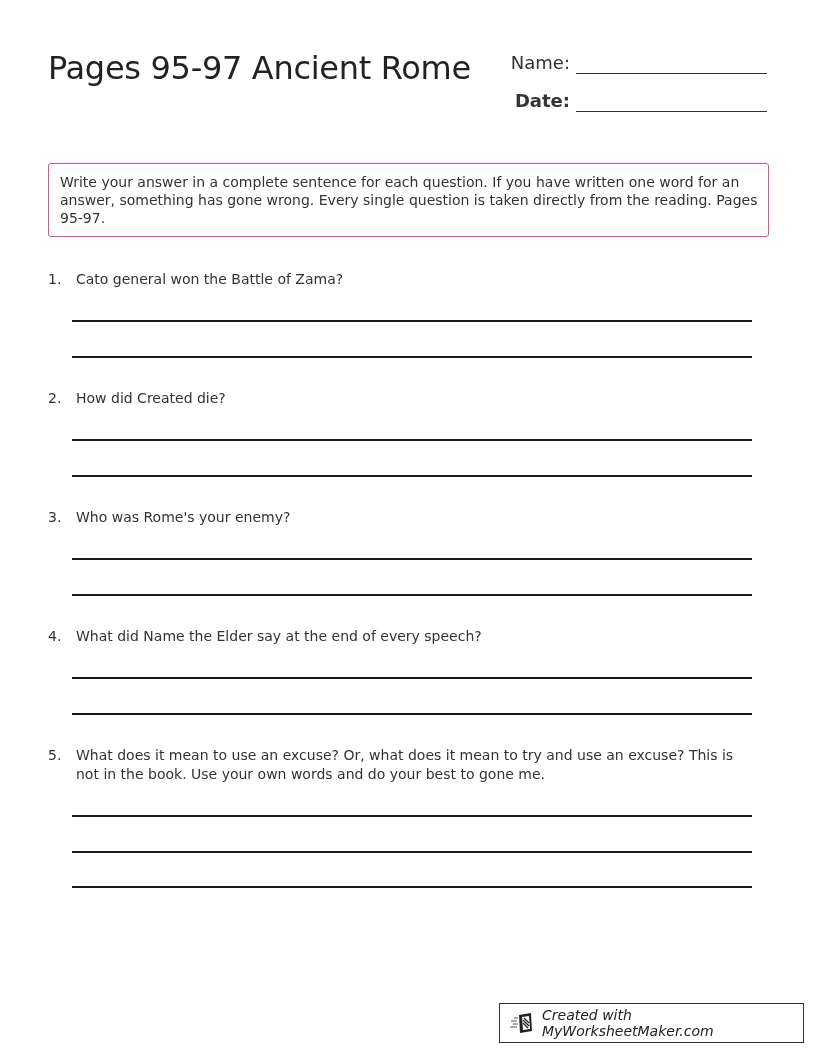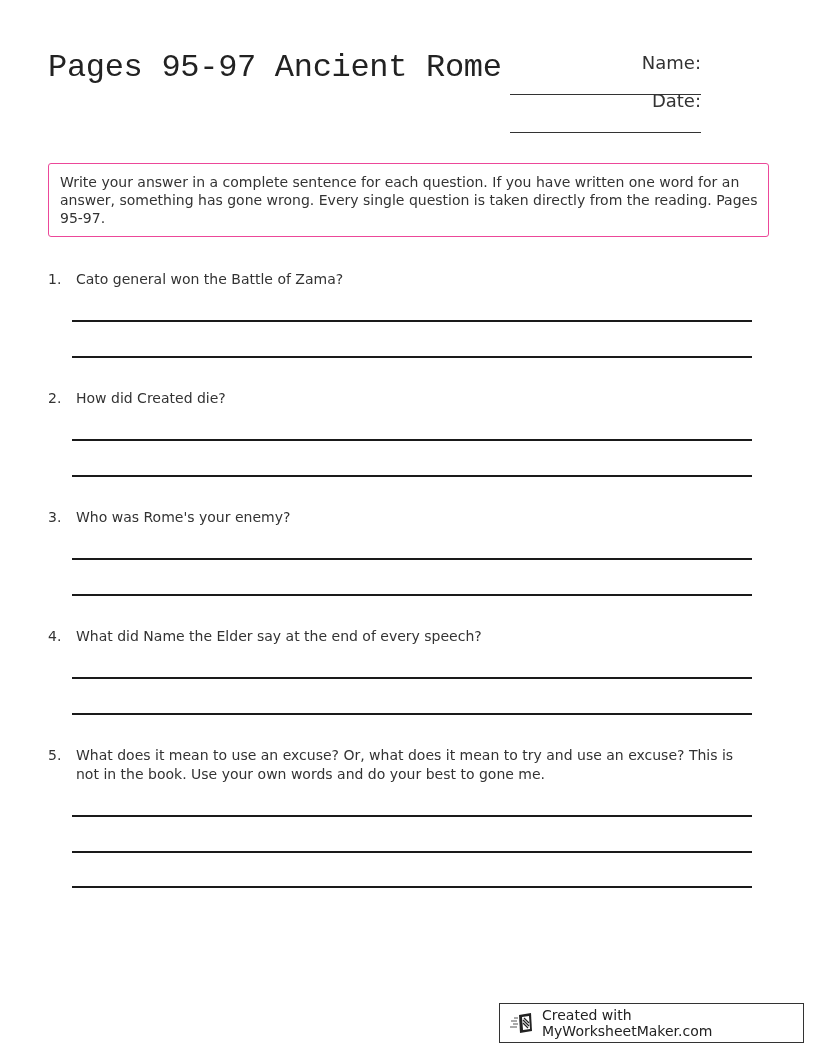--- a/index.html
+++ b/index.html
@@ -3,31 +3,31 @@
 <meta charset="utf-8">
 <style>
   html, body { margin: 0; padding: 0; background: #ffffff; }
   body {
     width: 816px; height: 1056px; position: relative; overflow: hidden;
     font-family: "DejaVu Sans", sans-serif; color: #2b2b2b;
   }
   .title {
     position: absolute; left: 48px; top: 46px;
     font-size: 32px; font-weight: normal; letter-spacing: -0.3px; color: #222;
-    margin: 0; line-height: 44px; font-family: Liberation Mono, monospace;
+    margin: 0; line-height: 44px;
   }
-  .field-row { position: absolute; display: flex; align-items: flex-end; flex-direction: column; }
+  .field-row { position: absolute; display: flex; align-items: flex-end; }
   .field-label {
     font-size: 18px; color: #333; text-align: right; width: 66px; line-height: 22px;
   }
   .field-line {
     width: 191px; border-bottom: 1px solid #333; margin-left: 6px; height: 20px;
   }
   .name-row { left: 504px; top: 52px; }
-  .date-row { left: 504px; top: 90px; }
+  .date-row { left: 504px; top: 90px; font-weight: bold; }
 
   .instructions {
     position: absolute; left: 48px; top: 163px; width: 698px;
     border: 1px solid #ec4899; border-radius: 3px;
     padding: 9px 10px 9px 11px;
     font-size: 14px; line-height: 18px; color: #333;
   }
 
   .question {
     position: absolute; left: 48px; width: 720px;
@@ -36,21 +36,21 @@
   .q-num { width: 28px; flex: 0 0 28px; }
   .q-text { flex: 1; padding-right: 8px; }
   .answer-line {
     position: absolute; left: 24px; width: 680px; height: 0;
     border-top: 2.5px solid #1a1a1a;
   }
 
   .footer-badge {
     position: absolute; left: 499px; top: 1003px; width: 305px; height: 40px;
     border: 1px solid #333; box-sizing: border-box;
-    display: flex; align-items: center; padding-left: 10px;
+    display: flex; align-items: center; padding-left: 10px; font-style: italic;
   }
   .footer-icon { width: 26px; height: 22px; margin-right: 6px; display: inline-block; }
   .footer-text { font-size: 14px; color: #222; }
 </style>
 </head>
 <body>
 
 <h1 class="title">Pages 95-97 Ancient Rome</h1>
 
 <div class="field-row name-row">

